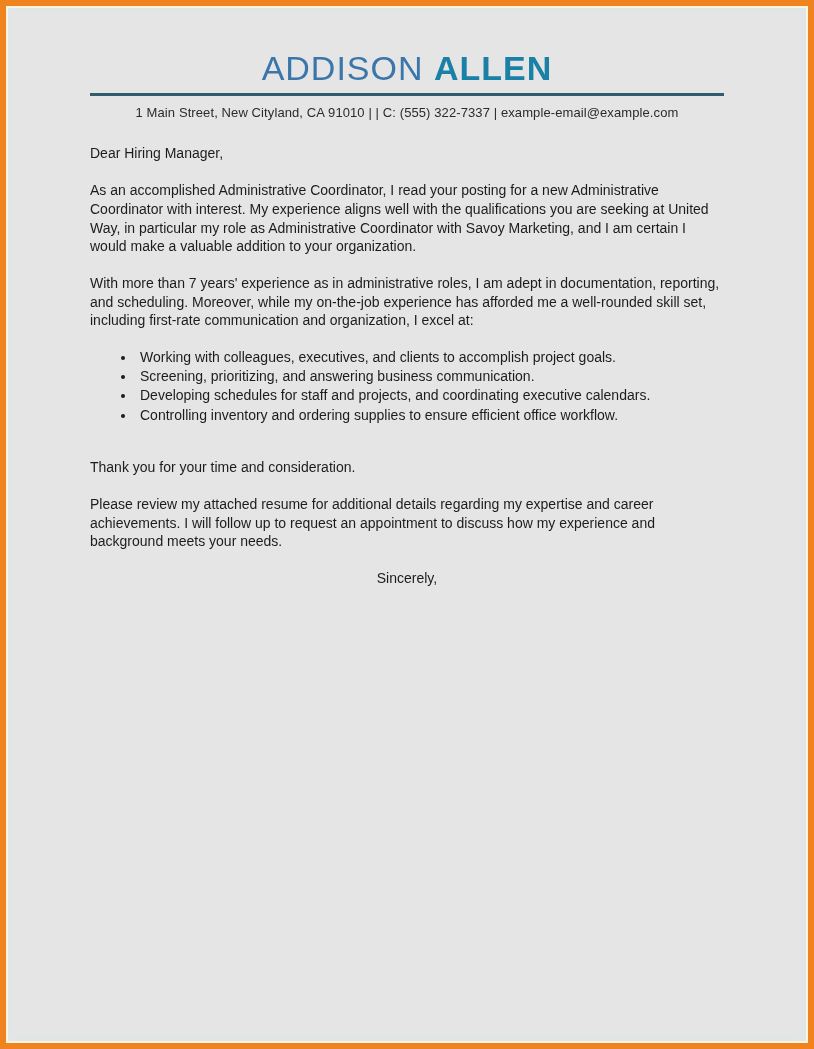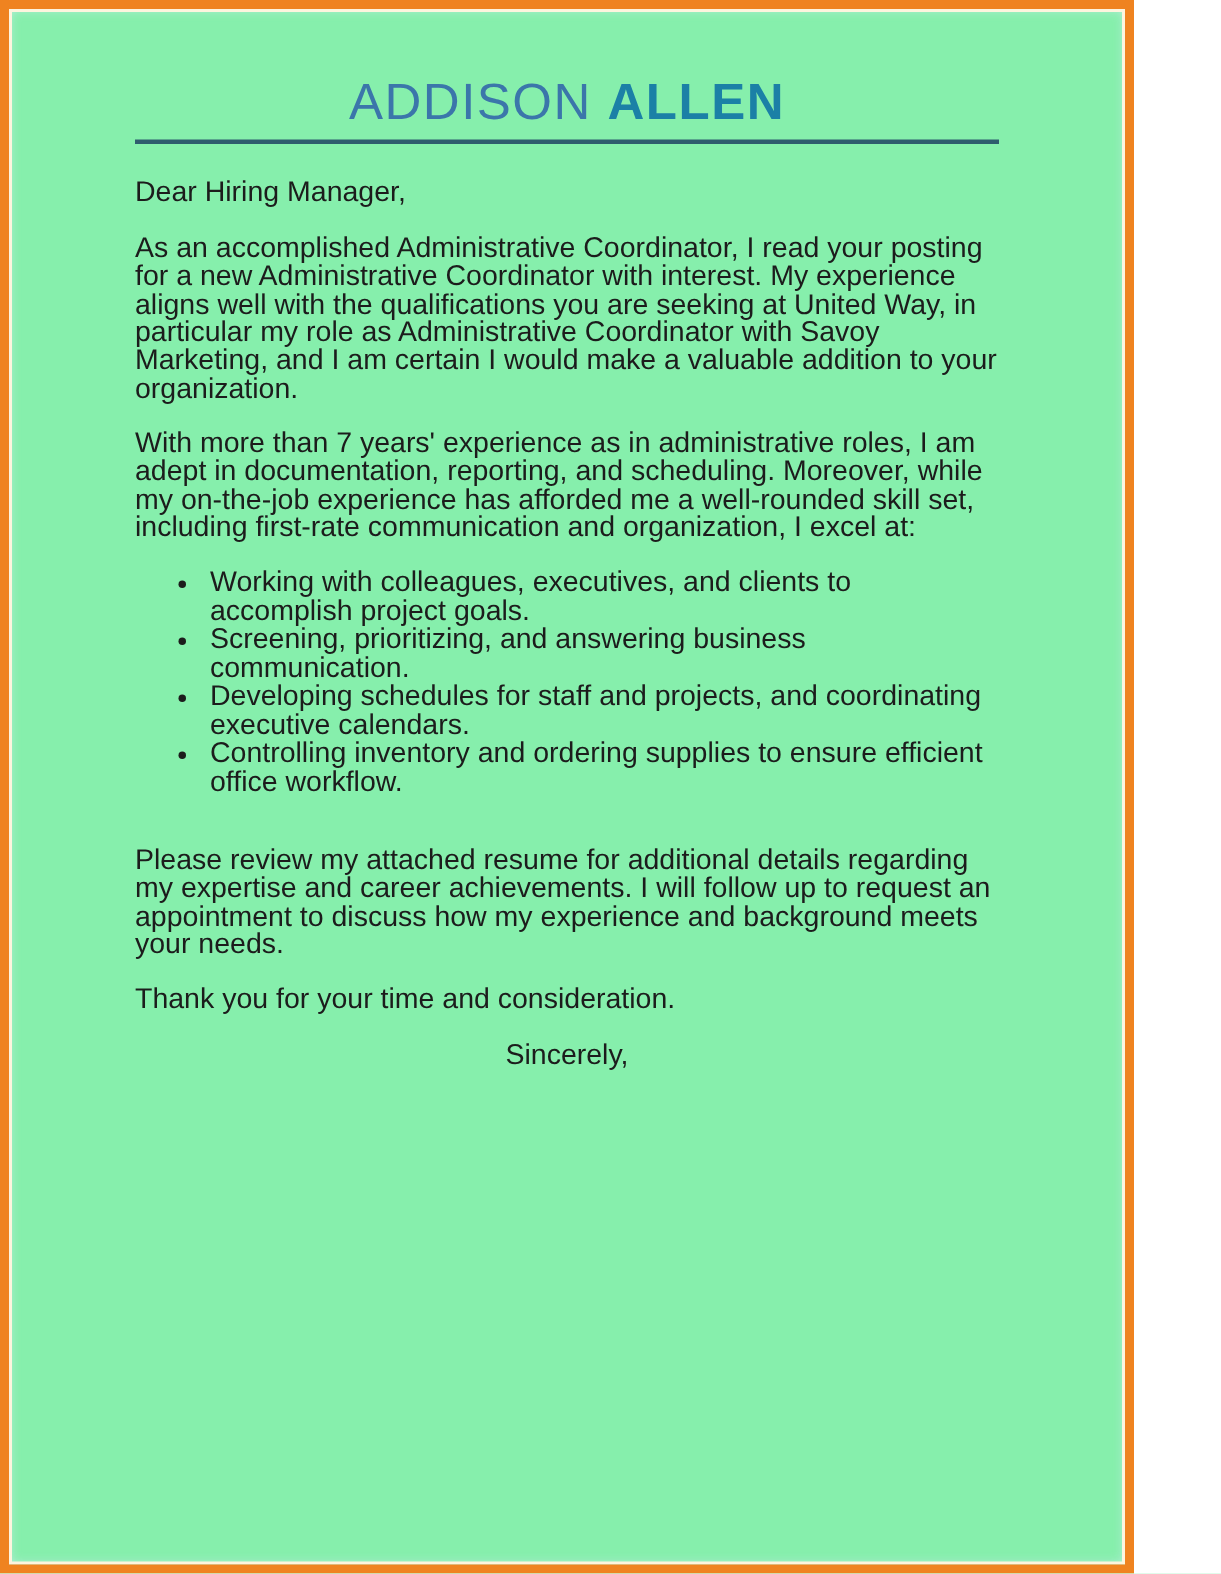--- a/index.html
+++ b/index.html
@@ -3,24 +3,24 @@
 <meta charset="utf-8">
 <style>
   html, body {
     margin: 0;
     padding: 0;
     background: #ffffff;
     font-family: "Liberation Sans", "DejaVu Sans", sans-serif;
   }
   .page {
     position: relative;
-    width: 756px;
+    width: 814px;
     height: 1049px;
     box-sizing: border-box;
-    background: #86efac;
+    background: #e5e5e5;
     border: 6px solid #ef8320;
     border-top-color: #ee7d1c;
     box-shadow: inset 0 0 0 2px #fdf4de, inset 0 0 8px rgba(210, 235, 245, 0.8);
     overflow: hidden;
   }
   .content {
     box-sizing: border-box;
     width: 100%;
     height: 100%;
     padding: 44px 84px 40px 84px;
@@ -51,21 +51,21 @@
     width: 100%;
   }
   .contact-line {
     margin-top: 9px;
     font-size: 13px;
     color: #2b2b2b;
     letter-spacing: 0.1px;
   }
   .body-text {
     margin-top: 24px;
-    font-size: 19px;
+    font-size: 14px;
     line-height: 18.7px;
     color: #1c1c1c;
   }
   .body-text p {
     margin: 0 0 18px 0;
   }
   ul.skill-list {
     margin: 0 0 34px 0;
     padding: 0 0 0 46px;
     list-style: disc;
@@ -89,39 +89,40 @@
 
 <div class="page" style="border-color: rgb(239, 131, 32);">
   <div class="content">
 
     <div class="letterhead">
       <div class="name">
         <span class="first" style="color: rgb(59, 118, 170);">ADDISON</span>
         <span class="last" style="color: rgb(27, 128, 166);">ALLEN</span>
       </div>
       <hr class="head-rule" style="background: rgb(47, 93, 110);">
+      <div class="contact-line">1 Main Street, New Cityland, CA 91010 | | C: (555) 322-7337 | example-email@example.com</div>
     </div>
 
     <div class="body-text">
       <p>Dear Hiring Manager,</p>
 
       <p>As an accomplished Administrative Coordinator, I read your posting for a new Administrative Coordinator with interest. My experience aligns well with the qualifications you are seeking at United Way, in particular my role as Administrative Coordinator with Savoy Marketing, and I am certain I would make a valuable addition to your organization.</p>
 
       <p>With more than 7 years' experience as in administrative roles, I am adept in documentation, reporting, and scheduling. Moreover, while my on-the-job experience has afforded me a well-rounded skill set, including first-rate communication and organization, I excel at:</p>
 
       <ul class="skill-list">
         <li>Working with colleagues, executives, and clients to accomplish project goals.</li>
         <li>Screening, prioritizing, and answering business communication.</li>
         <li>Developing schedules for staff and projects, and coordinating executive calendars.</li>
         <li>Controlling inventory and ordering supplies to ensure efficient office workflow.</li>
       </ul>
 
 
+      <p>Thank you for your time and consideration.</p>
+
       <p>Please review my attached resume for additional details regarding my expertise and career achievements. I will follow up to request an appointment to discuss how my experience and background meets your needs.</p>
-
-      <p>Thank you for your time and consideration.</p>
 
       <p class="valediction">Sincerely,</p>
 
     </div>
 
   </div>
 </div>
 
 </body></html>

